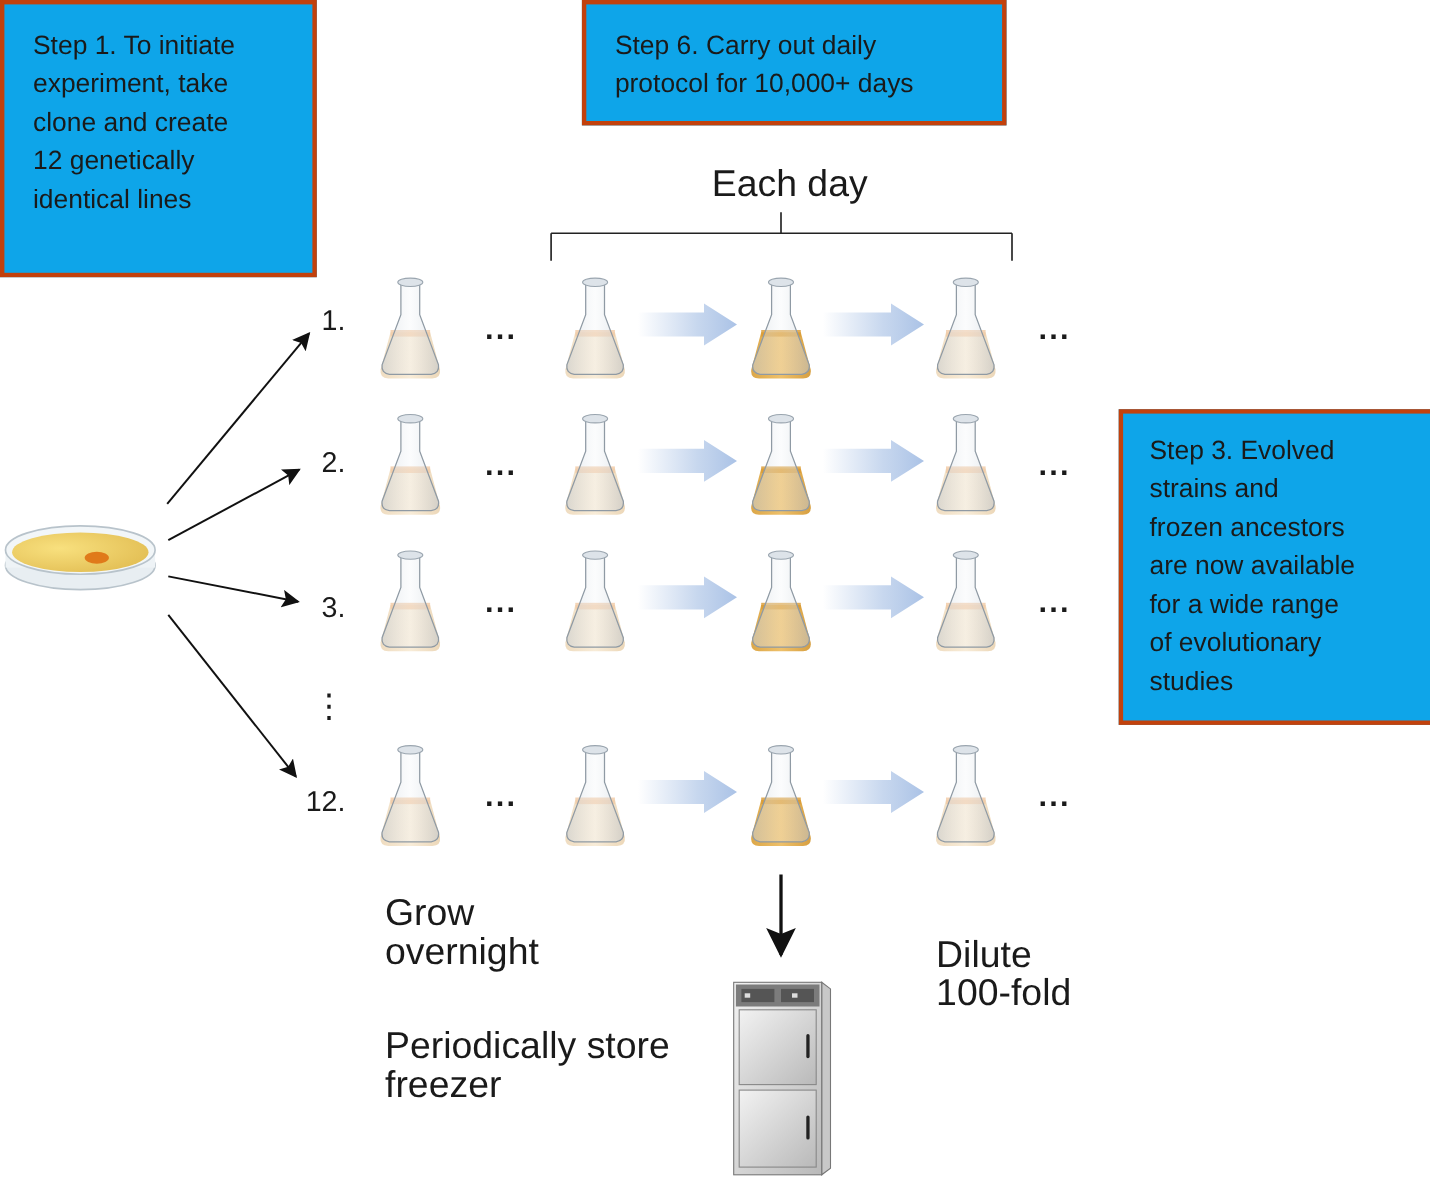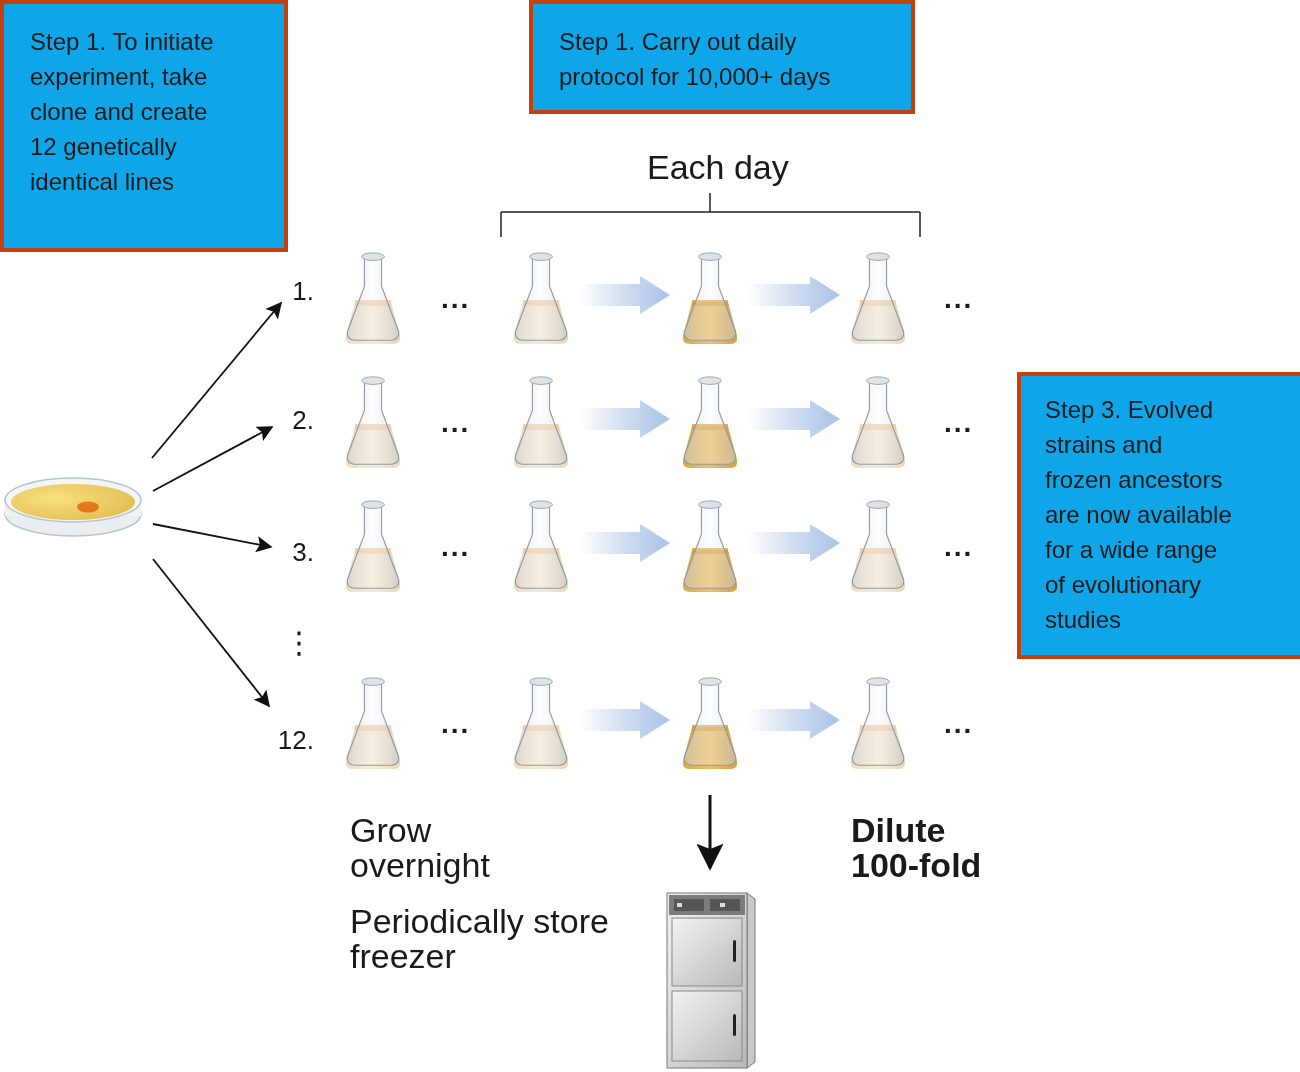--- a/index.html
+++ b/index.html
@@ -18,60 +18,60 @@
 
 <div class="box" style="left:0;top:0;width:288px;height:252px;padding:20px 26px;">
   <span class="box-line">Step 1. To initiate</span>
   <span class="box-line">experiment, take</span>
   <span class="box-line">clone and create</span>
   <span class="box-line">12 genetically</span>
   <span class="box-line">identical lines</span>
 </div>
 
 <div class="box" style="left:529px;top:0;width:386px;height:114px;padding:20px 26px;">
-  <span class="box-line">Step 1. Carry out daily</span>
+  <span class="box-line">Step 6. Carry out daily</span>
   <span class="box-line">protocol for 10,000+ days</span>
 </div>
 
 <div class="box" style="left:1017px;top:372px;width:332px;height:287px;padding:16px 24px;">
   <span class="box-line">Step 3. Evolved</span>
   <span class="box-line">strains and</span>
   <span class="box-line">frozen ancestors</span>
   <span class="box-line">are now available</span>
   <span class="box-line">for a wide range</span>
   <span class="box-line">of evolutionary</span>
   <span class="box-line">studies</span>
 </div>
 
 <div class="txt" style="left:647px;top:150px;">Each day</div>
 
 <div class="num" style="left:254px;top:276px;">1.</div>
 <div class="num" style="left:254px;top:405px;">2.</div>
 <div class="num" style="left:254px;top:537px;">3.</div>
-<div class="num" style="left:254px;top:713px;margin-top:12px;">12.</div>
+<div class="num" style="left:254px;top:713px;">12.</div>
 <div class="txt" style="left:284px;top:625px;font-size:30px;">⋮</div>
 
 <div class="dots" style="left:441px;top:283px;">...</div>
 <div class="dots" style="left:944px;top:283px;">...</div>
 <div class="dots" style="left:441px;top:407px;">...</div>
 <div class="dots" style="left:944px;top:407px;">...</div>
 <div class="dots" style="left:441px;top:531px;">...</div>
 <div class="dots" style="left:944px;top:531px;">...</div>
 <div class="dots" style="left:441px;top:708px;">...</div>
 <div class="dots" style="left:944px;top:708px;">...</div>
 
 <div class="txt" style="left:350px;top:813px;">
   <div>Grow</div>
   <div>overnight</div>
 </div>
-<div class="txt" style="left:851px;top:813px;font-weight:bold;">
+<div class="txt" style="left:851px;top:851px;">
   <div>Dilute</div>
   <div>100-fold</div>
 </div>
-<div class="txt" style="left:350px;top:904px;">
+<div class="txt" style="left:350px;top:934px;">
   <div>Periodically store</div>
   <div>freezer</div>
 </div>
 
 <svg class="layer" width="1300" height="1072">
   <defs>
     <marker id="ah" viewBox="0 0 10 10" refX="9" refY="5" markerWidth="9" markerHeight="9" orient="auto">
       <path d="M0,0 L10,5 L0,10 L2,5 Z" fill="#111"></path>
     </marker>
     <linearGradient id="procArrow" x1="0" x2="1" y1="0" y2="0">

